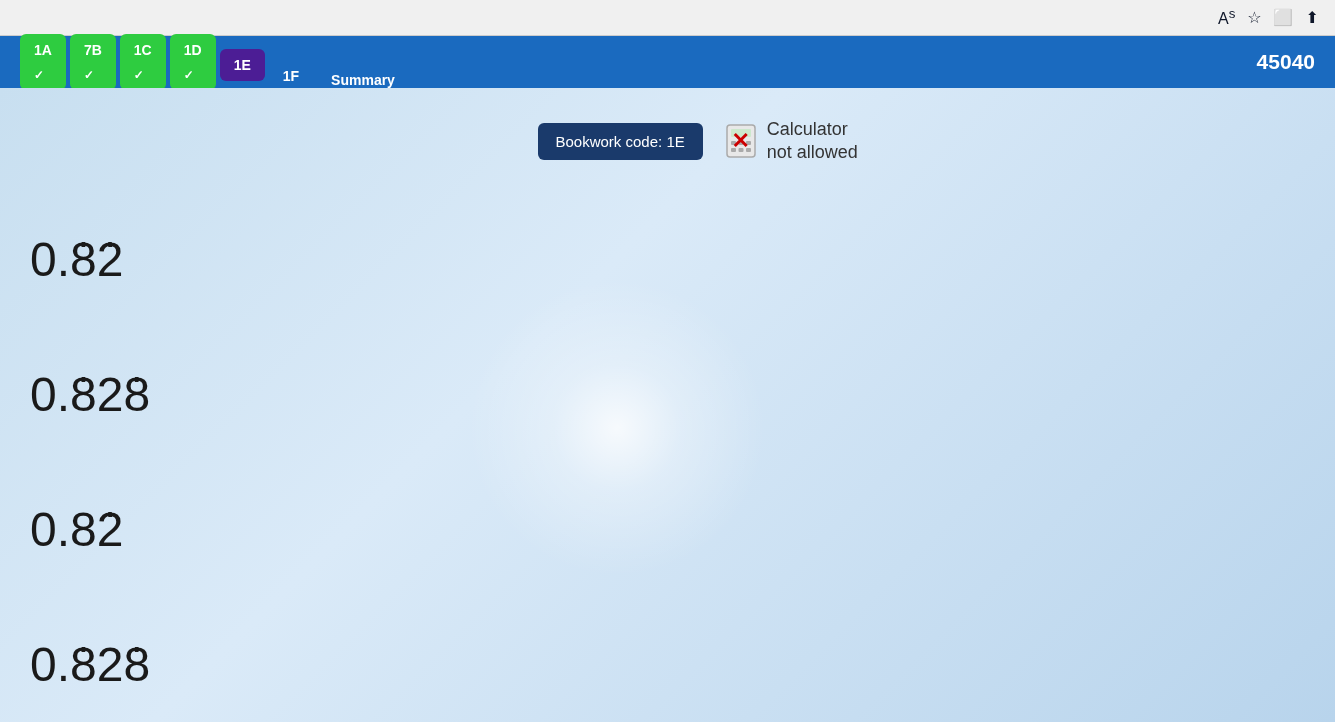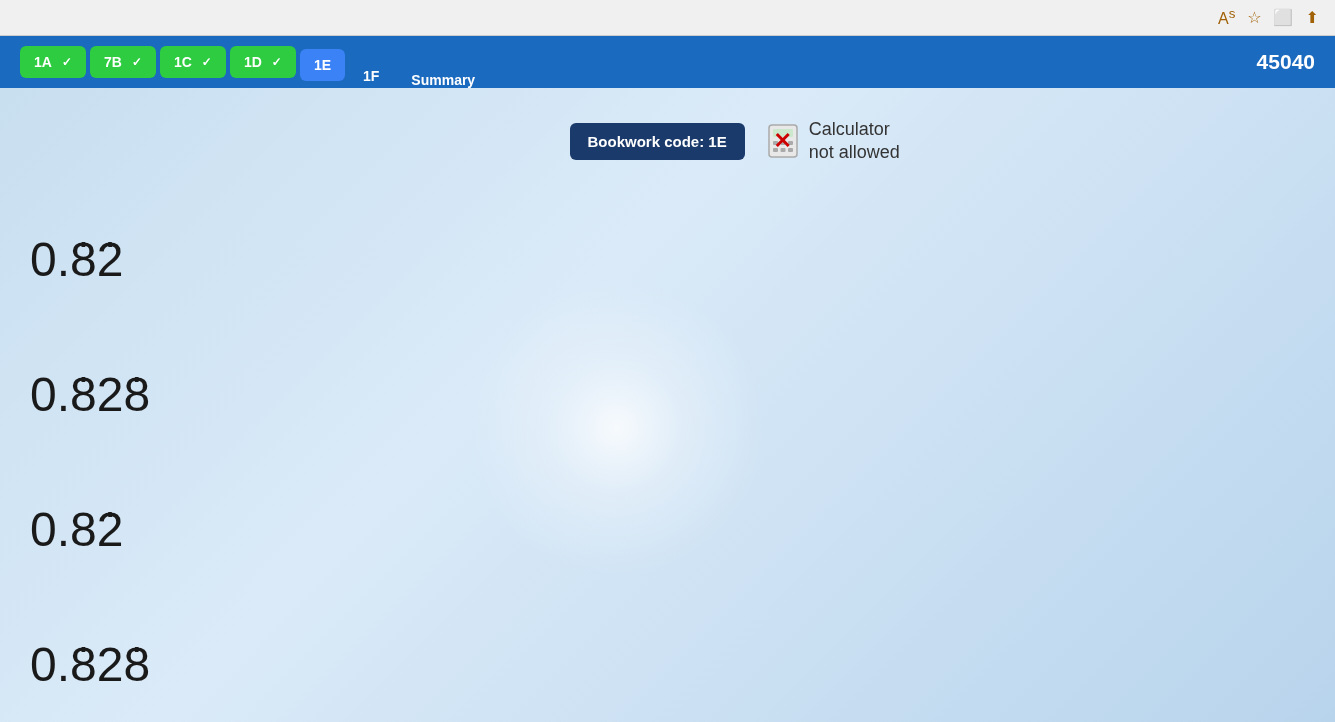--- a/index.html
+++ b/index.html
@@ -20,21 +20,21 @@
       background: #f0f0f0;
       border-bottom: 1px solid #ccc;
       display: flex;
       align-items: center;
       justify-content: flex-end;
       padding-right: 16px;
       gap: 12px;
     }
 
     .browser-bar-icon {
-      color: #a16207;
+      color: #0f172a;
       font-size: 16px;
       text-align: center;
     }
 
     
     .nav-bar {
       width: 100%;
       height: 52px;
       background: #1a6abf;
       display: flex;
@@ -53,32 +53,32 @@
       font-weight: bold;
       margin-left: auto;
     }
 
     .tab {
       padding: 8px 14px;
       border-radius: 6px;
       font-size: 14px;
       font-weight: bold;
       display: flex;
-      align-items: center;
       gap: 10px;
       cursor: pointer;
+      flex-direction: column;
     }
 
     .tab-completed {
       background: #2ecc40;
       color: white;
     }
 
     .tab-active {
-      background: #3b82f6;
+      background: #4c1d95;
       color: white;
       margin-top: 6px;
     }
 
     .tab-inactive {
       background: transparent;
       color: white;
       margin-top: 28px;
     }
 
@@ -124,22 +124,21 @@
       left: 50%;
       transform: translateX(-130px);
     }
 
     .bookwork-code {
       background: #1a3a6b;
       color: white;
       padding: 10px 18px;
       border-radius: 6px;
       font-size: 15px;
-      font-weight: 700;
-      margin-left: 32px;
+      font-weight: 400;
     }
 
     .calculator-status {
       display: flex;
       align-items: center;
       gap: 8px;
     }
 
     .calculator-icon-wrapper {
       position: relative;

